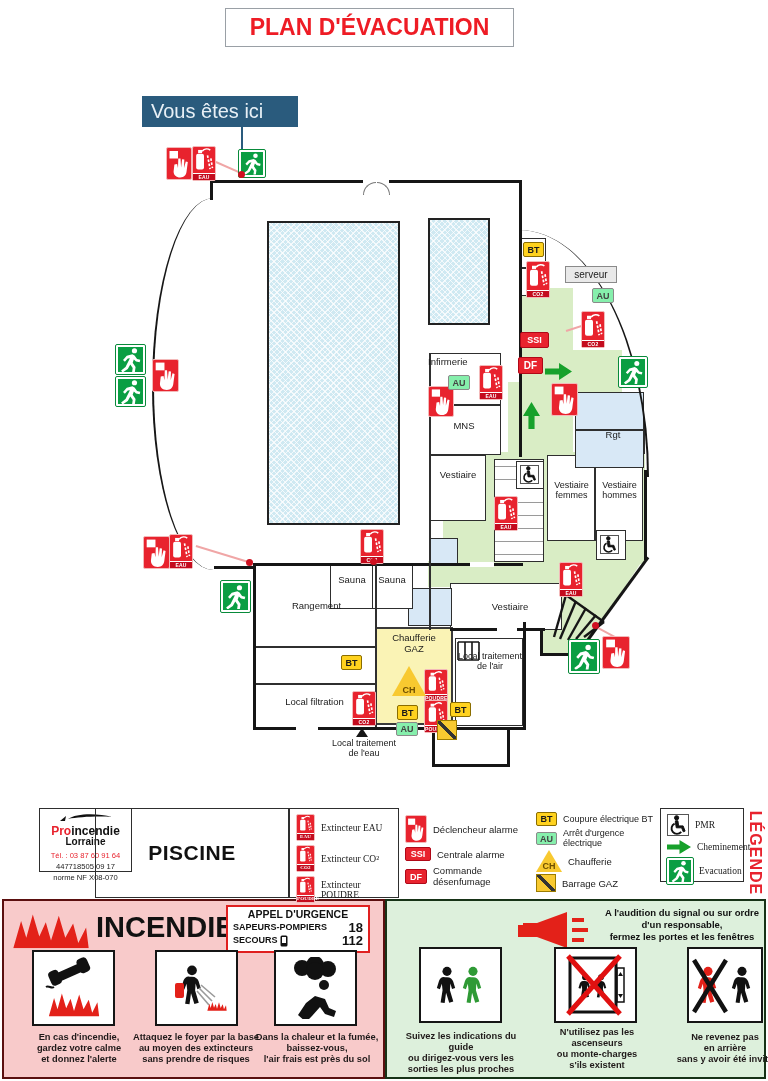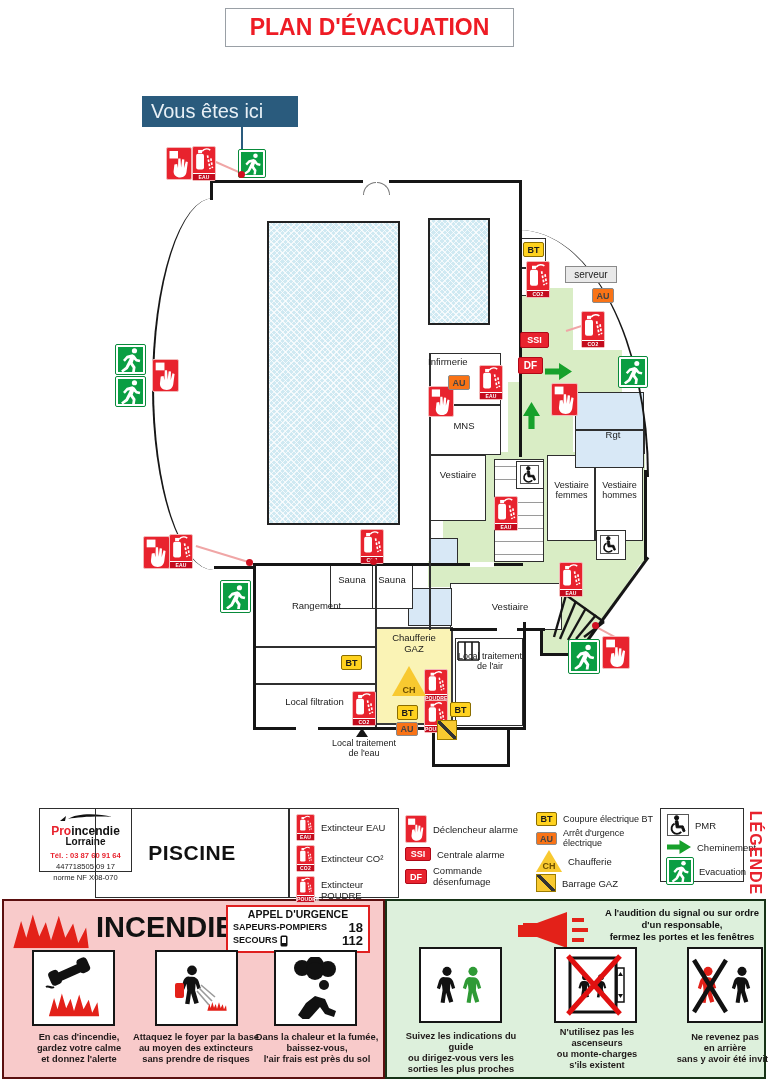--- a/index.html
+++ b/index.html
@@ -24,40 +24,40 @@
   .extlab{font-size:5px;font-weight:bold;color:#fff;background:#c40b1e;width:100%;text-align:center;
           line-height:6.5px;border-top:1px solid #fff;letter-spacing:.2px;}
   .decl{position:absolute;background:#e8232e;border:1px solid #f3b9b9;border-radius:2px;z-index:30;}
   .decl svg{width:100%;height:100%;}
   .exit{position:absolute;background:#0a9e43;border:2px solid #fff;outline:1.5px solid #088a3a;border-radius:1px;z-index:30;}
   .exit svg{width:100%;height:100%;}
   .pmr{position:absolute;background:#fff;border:1px solid #555;z-index:25;}
   .pmr svg{width:100%;height:100%;}
   .badge{position:absolute;font-weight:bold;text-align:center;border-radius:2px;font-size:9px;z-index:30;box-sizing:border-box;}
   .badge.bt{background:#ffd21e;border:1px solid #8a6d00;color:#1a1a1a;}
-  .badge.au{background:#f97316;border:1px solid #8a8a8a;color:#444;}
+  .badge.au{background:#86efac;border:1px solid #8a8a8a;color:#444;}
   .badge.ssi,.badge.df{background:#e8232e;border:1px solid #b00818;color:#fff;}
   .ch-tri{position:absolute;z-index:30;background:#f8c930;clip-path:polygon(50% 0,100% 100%,0 100%);
           display:flex;align-items:flex-end;justify-content:center;filter:drop-shadow(0 0 1px #b98b00);}
   .ch-tri span{font-size:9px;font-weight:bold;color:#6e4f00;line-height:11px;}
   .gazbar{position:absolute;background:#f8c930;border:1px solid #9c7c00;z-index:30;
           background-image:linear-gradient(45deg,transparent 44%,#333 44%,#333 56%,transparent 56%);}
   .arrowR{position:absolute;background:#17a12b;z-index:28;
           clip-path:polygon(0 32%,52% 32%,52% 0,100% 50%,52% 100%,52% 68%,0 68%);}
   .arrowU{position:absolute;background:#17a12b;z-index:28;
           clip-path:polygon(32% 100%,32% 52%,0 52%,50% 0,100% 52%,68% 52%,68% 100%);}
   .dot{position:absolute;width:7px;height:7px;border-radius:50%;background:#cf1020;z-index:35;}
   .pline{position:absolute;background:#f0a6a6;height:1.5px;transform-origin:0 50%;z-index:22;}
   
   #title-box{position:absolute;left:225px;top:8px;width:287px;height:37px;border:1.5px solid #9aa0a6;
      display:flex;align-items:center;justify-content:center;color:#ee1c25;font-size:23px;font-weight:bold;}
   #yah{position:absolute;left:142px;top:96px;width:156px;height:31px;background:#2a5b7d;color:#e8f0f6;
      font-size:20px;display:flex;align-items:center;padding-left:9px;box-sizing:border-box;}
   
-  .cell{position:absolute;border:1.5px solid #2e2e2e;box-sizing:border-box;}
+  .cell{position:absolute;border:1.5px solid #2e2e2e;box-sizing:border-box;font-family:Liberation Serif, serif;}
   .lrow{display:flex;align-items:center;gap:6px;margin:4px 0 4px 6px;}
   .llbl{font-size:9.5px;color:#1b1b1b;}
   .st{position:static!important;flex:none;}
   #legende-v{position:absolute;left:744px;top:808px;width:22px;height:90px;display:flex;align-items:center;justify-content:center;}
   #legende-v span{transform:rotate(90deg);color:#e8232e;font-weight:bold;font-size:16px;letter-spacing:1px;}
   
   #panel-fire{position:absolute;left:2px;top:899px;width:383px;height:180px;background:#f8caca;border:2px solid #5b0f0f;box-sizing:border-box;}
   #panel-evac{position:absolute;left:385px;top:899px;width:381px;height:180px;background:#ddf0dc;border:2px solid #173317;box-sizing:border-box;}
   .pbox{position:absolute;width:83px;height:76px;background:#fff;border:2px solid #151515;box-sizing:border-box;
         display:flex;align-items:center;justify-content:center;}
@@ -67,21 +67,21 @@
   .urow{display:flex;justify-content:space-between;align-items:center;font-size:9px;font-weight:bold;color:#111;line-height:13px;}
   .unum{font-size:13px;}
   .big-title{font-weight:bold;color:#111;}
   .notice{position:absolute;font-size:9.5px;font-weight:bold;color:#111;text-align:center;white-space:pre-line;line-height:1.25;}
   
   #company{position:absolute;left:2px;top:808px;width:93px;height:64px;border:1.5px solid #2e2e2e;box-sizing:border-box;
            text-align:center;padding-top:3px;margin-left:37px;}
   #company .n1{font-size:12px;font-weight:bold;color:#111;line-height:12px;}
   #company .n1 b{color:#e8232e;}
   #company .n2{font-size:10px;font-weight:bold;color:#111;line-height:10px;}
-  #company .ph{font-size:7.6px;font-weight:bold;color:#e8232e;margin-top:4px;}
+  #company .ph{font-size:7.6px;font-weight:normal;color:#e8232e;margin-top:4px;}
   #company .rf,#company .nm{font-size:7.6px;color:#222;margin-top:2px;}
   #piscine{position:absolute;left:95px;top:808px;width:194px;height:90px;border:1.5px solid #2e2e2e;box-sizing:border-box;
            display:flex;align-items:center;justify-content:center;font-size:21px;font-weight:bold;color:#111;letter-spacing:.5px;}
   svg{display:block;}
 </style>
 </head>
 <body>
 
 <svg width="0" height="0" style="position:absolute">
   <defs>

